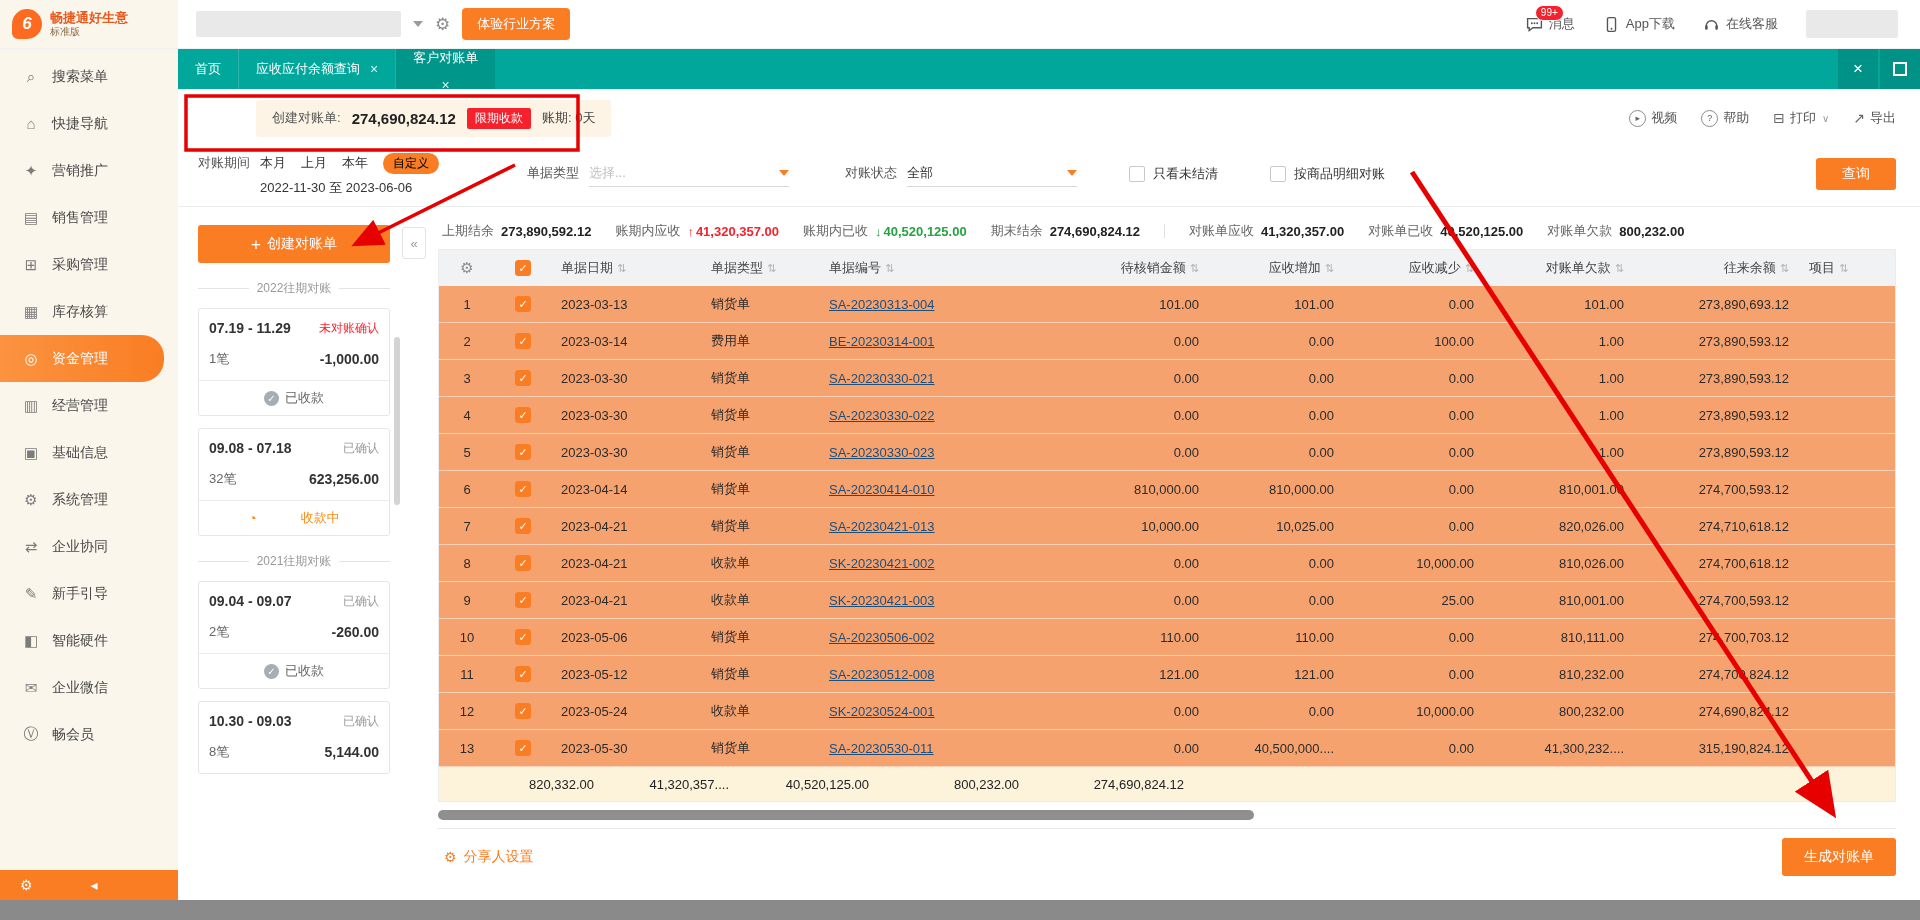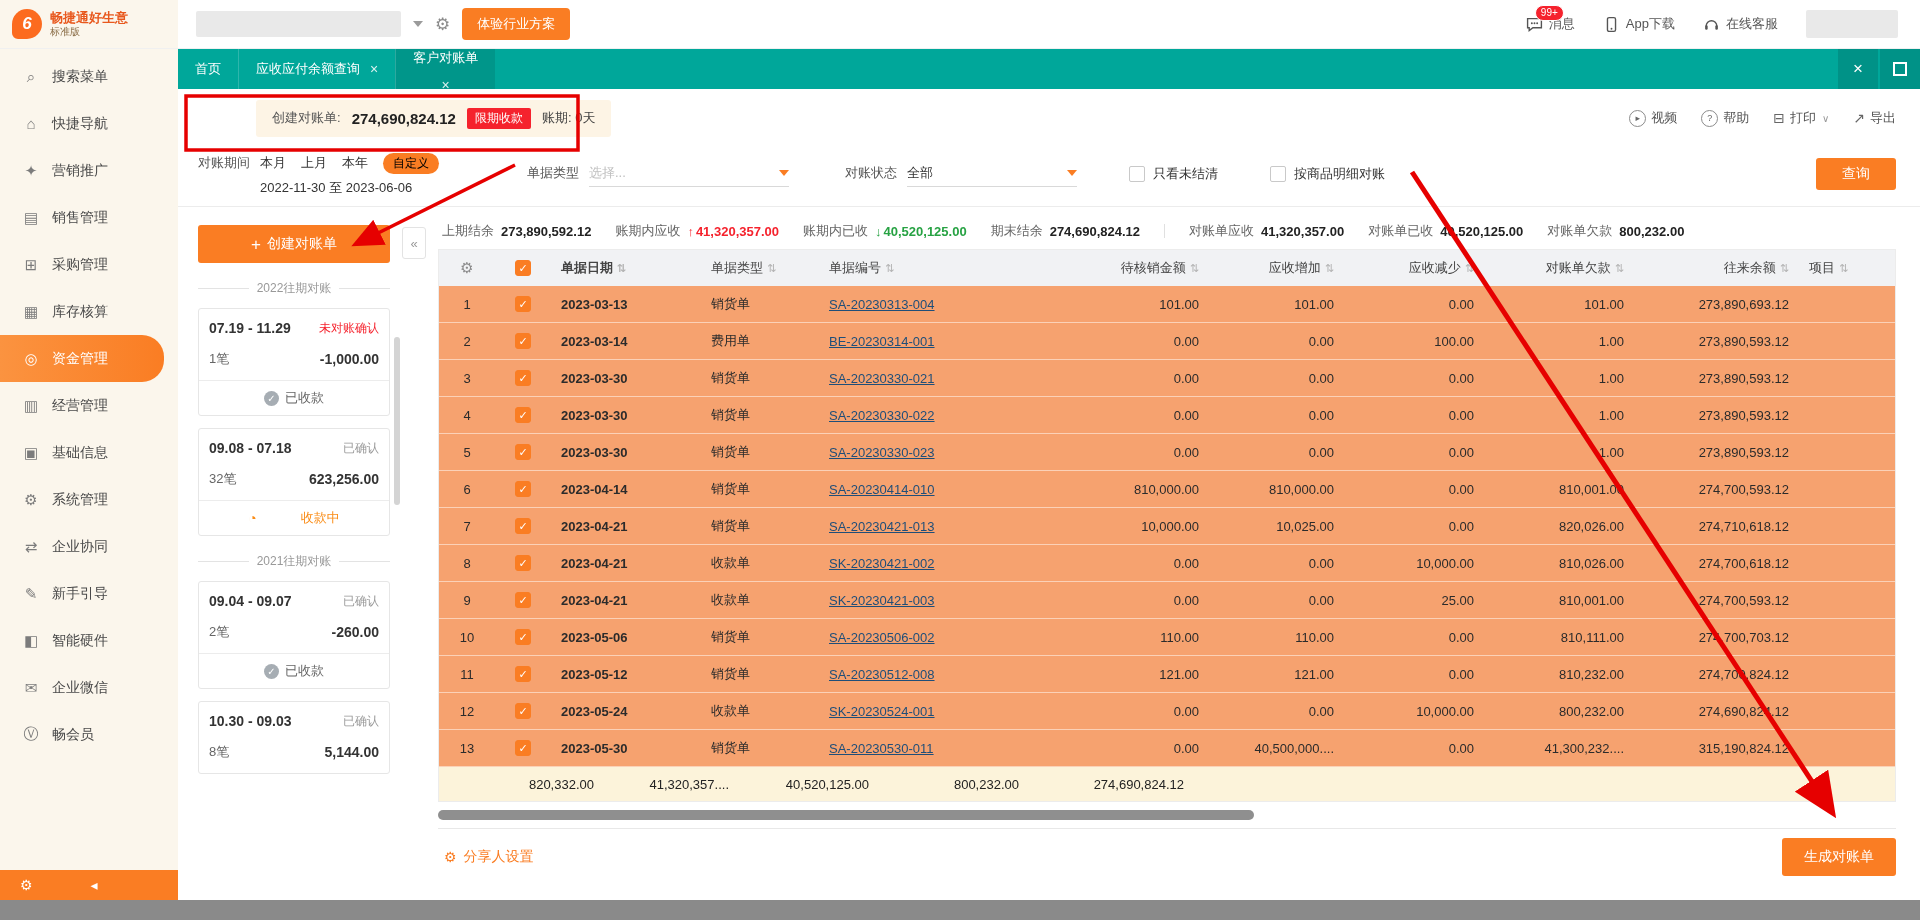--- a/index.html
+++ b/index.html
@@ -119,21 +119,21 @@
   .sum-value.red,.sum-arrow.red{color:#f5222d;}
   .sum-value.green,.sum-arrow.green{color:#27a243;}
   .sum-arrow{font-weight:bold;margin-right:2px;}
   .sum-div{width:1px;height:14px;background:#e0e0e0;flex:none;}
 
   .grid{flex:none;display:flex;flex-direction:column;border:1px solid #ececec;box-sizing:border-box;}
   .cell{padding:0 10px;display:flex;align-items:center;font-size:13px;overflow:hidden;white-space:nowrap;flex:none;box-sizing:border-box;}
   .cell.right{justify-content:flex-end;}
   .c-num{width:56px;justify-content:center;}
   .c-check{width:56px;justify-content:center;}
-  .c-date{width:150px;font-weight:bold;}
+  .c-date{width:150px;}
   .c-type{width:118px;}
   .c-doc{width:225px;}
   .c-pending{width:165px;}
   .c-inc{width:135px;}
   .c-dec{width:140px;}
   .c-owed{width:150px;}
   .c-bal{width:165px;}
   .c-proj{flex:1;min-width:0;}
   .g-head{display:flex;height:36px;align-items:center;background:#f1f2f4;}
   .g-head .cell{color:#444;cursor:pointer;}

